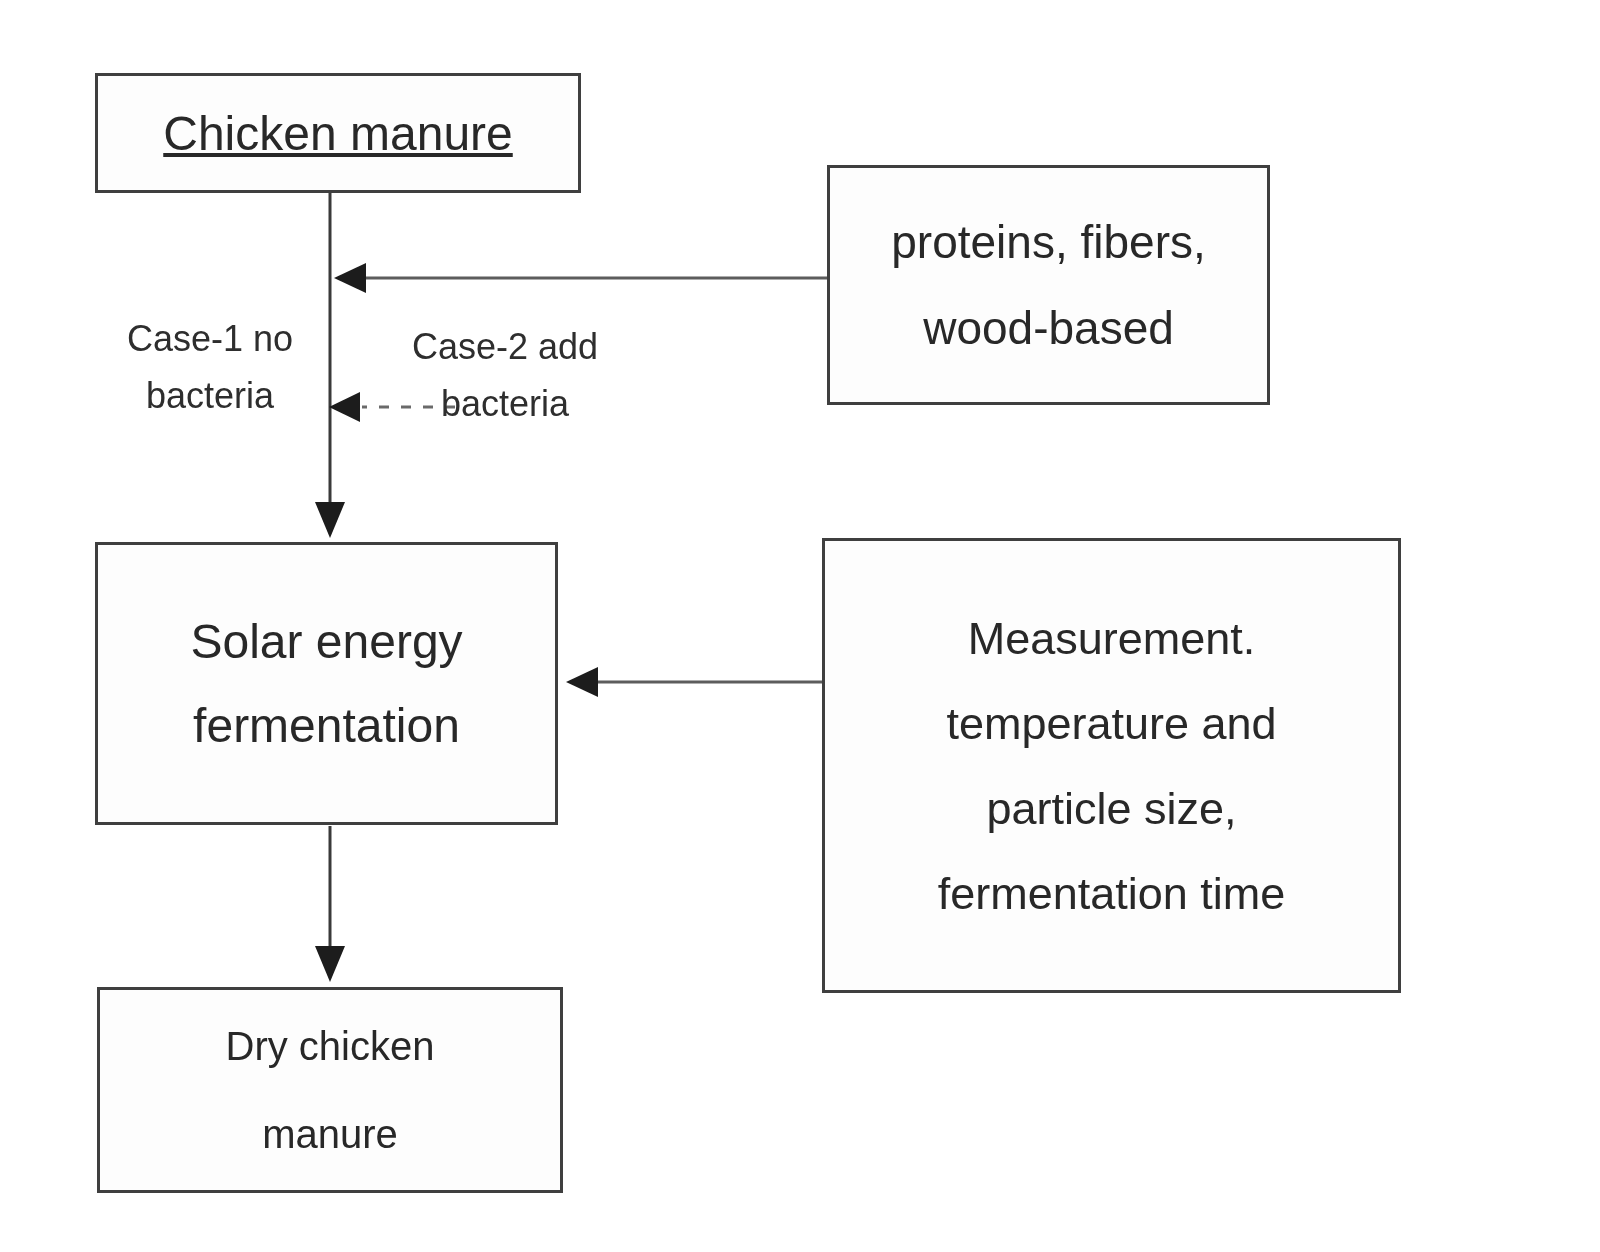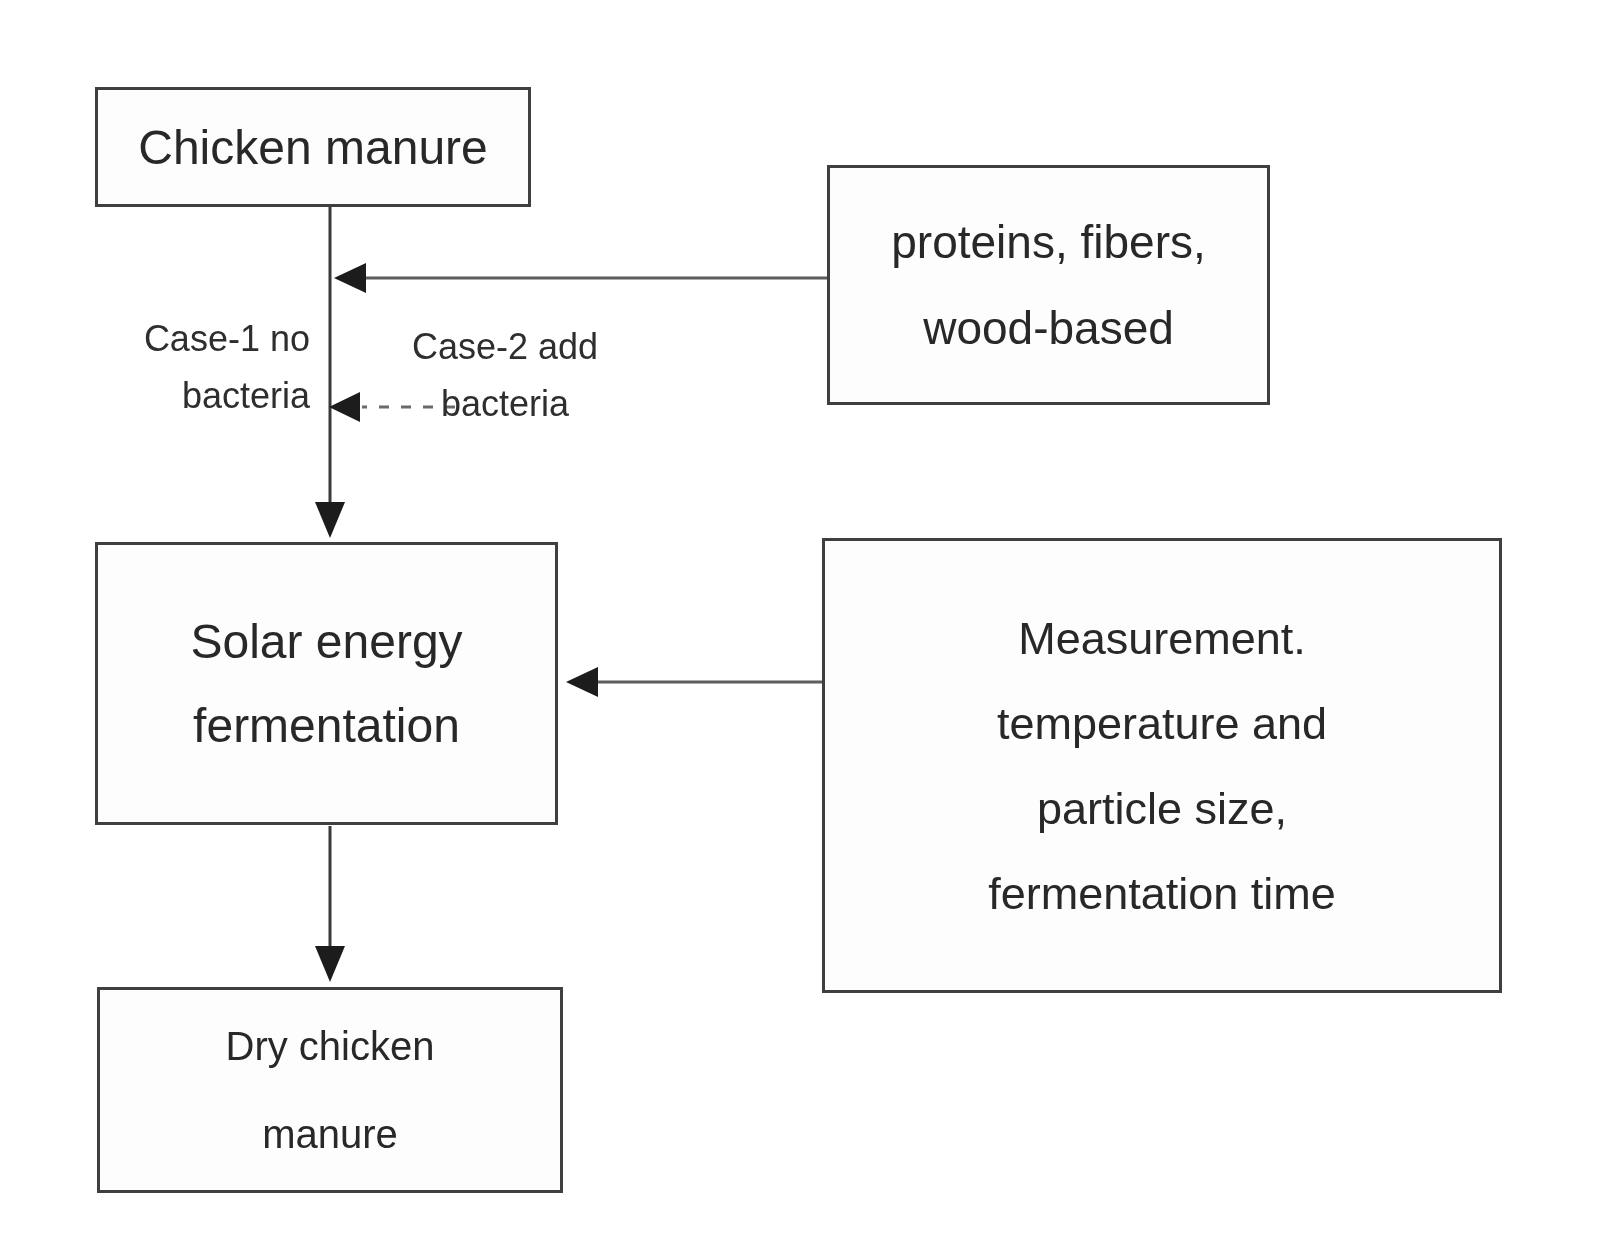--- a/index.html
+++ b/index.html
@@ -23,34 +23,34 @@
     background: #fdfdfd;
     display: flex;
     flex-direction: column;
     align-items: center;
     justify-content: center;
     text-align: center;
     color: #282828;
   }
   .node .line { display: block; }
 
-  .node-chicken   { left: 95px;  top: 87px;  width: 436px; height: 120px; font-size: 48px; }
+  .node-chicken   { left: 95px;  top: 73px;  width: 486px; height: 120px; font-size: 48px; text-decoration: underline; }
   .node-additives { left: 827px; top: 165px; width: 443px; height: 240px; font-size: 46px; line-height: 86px; }
   .node-solar     { left: 95px;  top: 542px; width: 463px; height: 283px; font-size: 48px; line-height: 84px; }
-  .node-measure   { left: 822px; top: 538px; width: 680px; height: 455px; font-size: 45px; line-height: 85px; }
+  .node-measure   { left: 822px; top: 538px; width: 579px; height: 455px; font-size: 45px; line-height: 85px; }
   .node-dry       { left: 97px;  top: 987px; width: 466px; height: 206px; font-size: 40px; line-height: 88px; }
 
   .edge-label {
     position: absolute;
     text-align: center;
     font-size: 36px;
     line-height: 57px;
     color: #2e2e2e;
   }
-  .edge-label-case1 { left: 110px; top: 310px; width: 200px; text-align: right; }
+  .edge-label-case1 { left: 110px; top: 310px; width: 200px; }
   .edge-label-case2 { left: 405px; top: 318px; width: 200px; }
 
   #connectors {
     position: absolute;
     left: 0; top: 0;
     width: 1600px;
     height: 1252px;
     pointer-events: none;
   }
   .conn-line   { stroke: #5d5d5d; stroke-width: 3; fill: none; }

